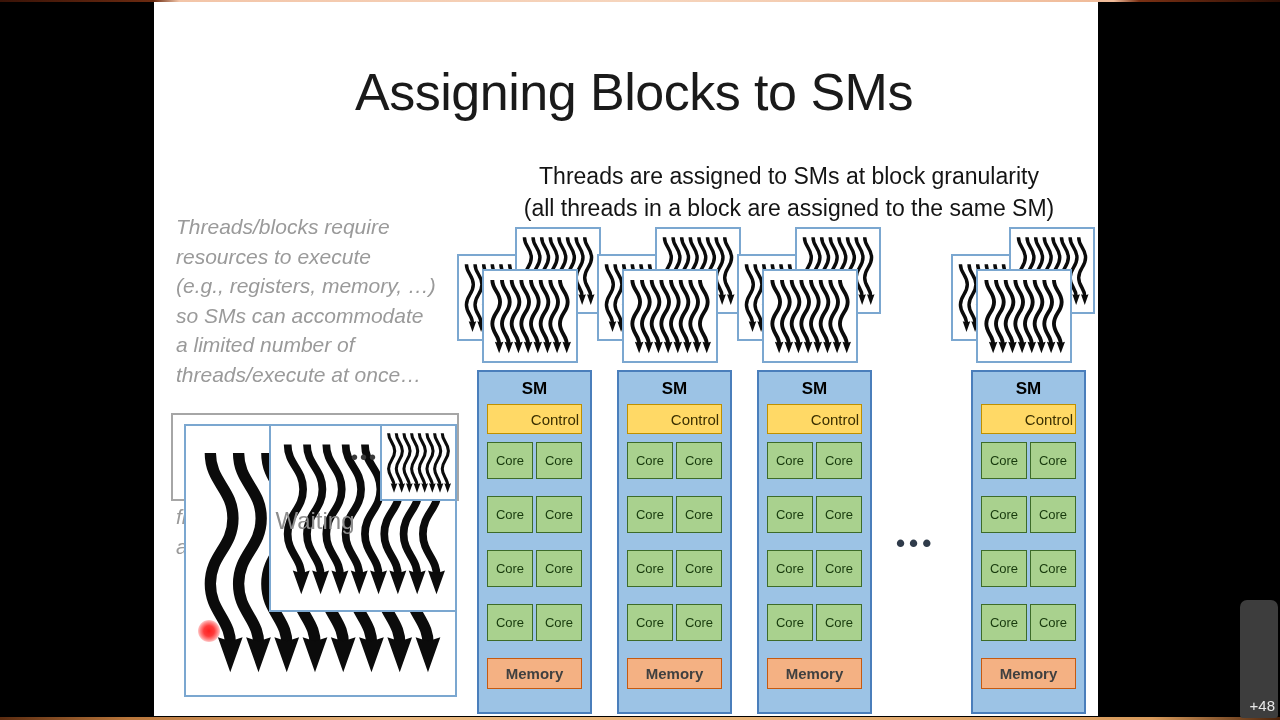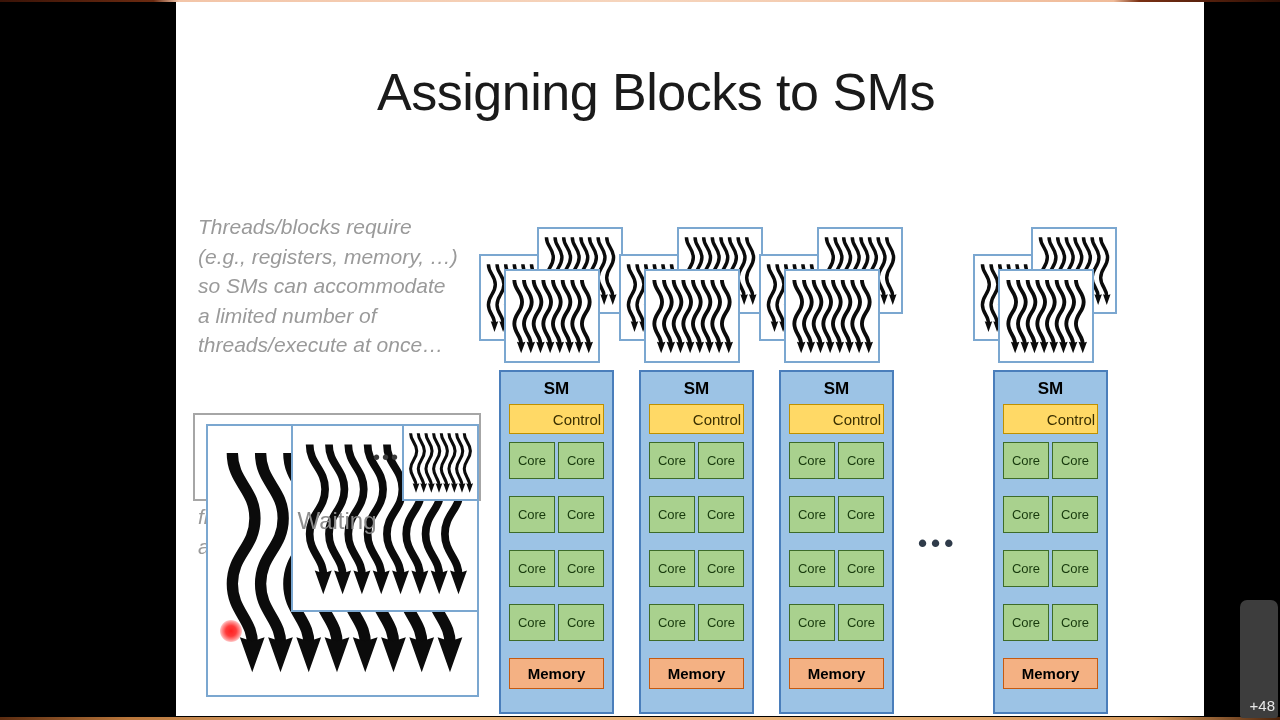--- a/index.html
+++ b/index.html
@@ -32,23 +32,23 @@
     position: absolute;
     left: 0; bottom: 0;
     width: 1280px; height: 3px;
     background: linear-gradient(to right,#5b2b10 0%, #b9763b 10%, #e8b77e 30%, #e6b277 60%, #d79a5c 90%, #4a2109 100%);
     z-index: 40;
   }
 
   
   #slide {
     position: absolute;
-    left: 176px;
+    left: 154px;
     top: 2px;
-    width: 1028px;
+    width: 944px;
     height: 714px;
     background: #ffffff;
     overflow: hidden;
   }
 
   
   #slide-title {
     position: absolute;
     left: 0; top: 60px;
     width: 960px;
@@ -186,21 +186,21 @@
   .sm-memory {
     height: 31px;
     background: #f4b183;
     border: 1.5px solid #c55a11;
     box-sizing: border-box;
     display: flex;
     align-items: center;
     justify-content: center;
     font-size: 15px;
     font-weight: bold;
-    color: #000000;
+    color: #404040;
     margin-top: 1px;
   }
 
   #sm-gap-ellipsis {
     position: absolute;
     left: 742px;
     top: 534px;
     font-size: 26px;
     color: #2f3b4a;
     letter-spacing: 4px;
@@ -247,23 +247,28 @@
 
 <div id="viewport">
 
   <div class="edge-line-top"></div>
   <div class="edge-line-bottom"></div>
 
   <div id="slide">
 
     <div id="slide-title">Assigning Blocks to SMs</div>
 
+    <div id="slide-subtitle">
+      <span class="sub-line">Threads are assigned to SMs at block granularity</span>
+      <span class="sub-line">(all threads in a block are assigned to the same SM)</span>
+    </div>
 
     <div class="left-note" id="note-one">
       <span class="nl">Threads/blocks require</span>
+      <span class="nl">resources to execute</span>
       <span class="nl">(e.g., registers, memory, …)</span>
       <span class="nl">so SMs can accommodate</span>
       <span class="nl">a limited number of</span>
       <span class="nl">threads/execute at once…</span>
     </div>
 
     <div class="left-note" id="note-two">
       <span class="nl">… The remaining blocks</span>
       <span class="nl">wait for other blocks to</span>
       <span class="nl">finish before they can be</span>

